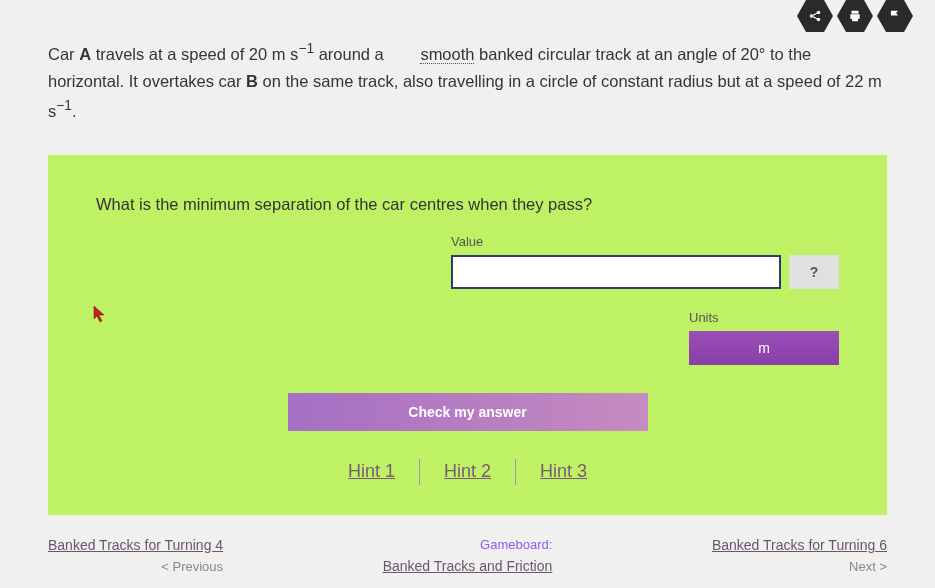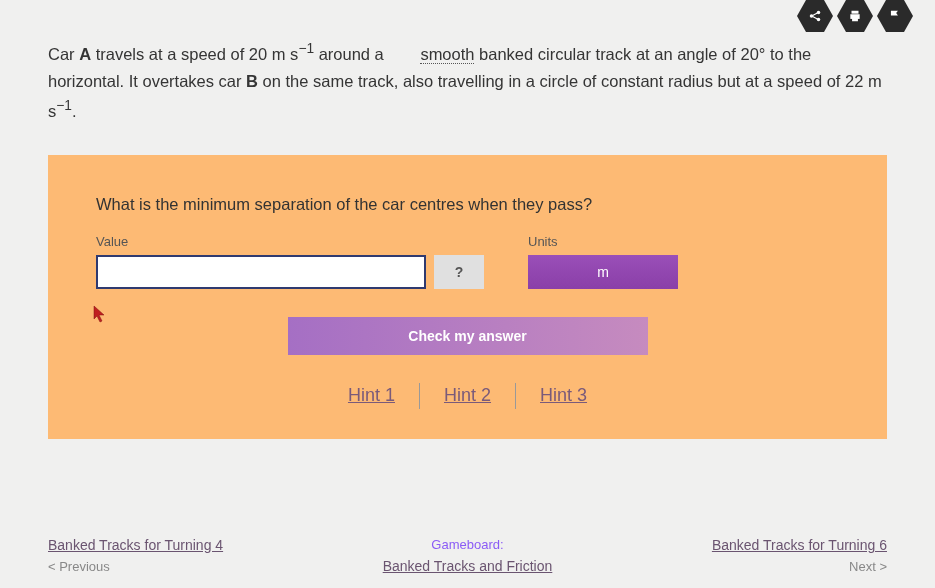--- a/index.html
+++ b/index.html
@@ -33,30 +33,30 @@
     }
     .problem-text {
       padding: 38px 48px 0 48px;
       font-size: 16.5px;
       line-height: 1.65;
       color: #353535;
     }
     .dotted { border-bottom: 1px dotted #555; margin-left: 32px; }
     .card {
       margin: 30px 48px 0 48px;
-      background: #fdba74;
+      background: #bef264;
       padding: 40px 48px 30px 48px;
       position: relative;
     }
     .question {
       font-size: 16.5px;
       color: #333;
       margin-bottom: 20px;
     }
-    .row { display: flex; gap: 44px; align-items: flex-end; }
+    .row { display: flex; gap: 21px; align-items: flex-end; flex-direction: column; }
     .group { display: flex; flex-direction: column; }
     .lbl { font-size: 13px; color: #555; margin-bottom: 6px; }
     .value-row { display: flex; }
     .value-input {
       width: 330px; height: 34px;
       border: 2px solid #2f3a70;
       background: #fff;
       padding: 0 10px;
       font-size: 14px;
       outline: none;
@@ -104,21 +104,21 @@
     }
     .footer {
       position: absolute;
       bottom: 14px;
       left: 48px; right: 48px;
       display: flex;
       justify-content: space-between;
       align-items: flex-start;
       font-size: 14px;
     }
-    .foot-col { display: flex; flex-direction: column; gap: 6px; }
+    .foot-col { display: flex; flex-direction: column; gap: 6px; align-items: flex-end; }
     .foot-link { color: #6a5470; text-decoration: underline; cursor: pointer; }
     .foot-sub { color: #888; font-size: 13px; cursor: pointer; }
     .foot-center { text-align: center; }
     .foot-right { text-align: right; align-items: flex-end; }
     .gb-label { color: #8b5cf6; font-size: 13px; }
     .cursor-ptr {
       position: absolute;
       left: 93px; top: 305px;
       width: 0; height: 0;
       pointer-events: none;

